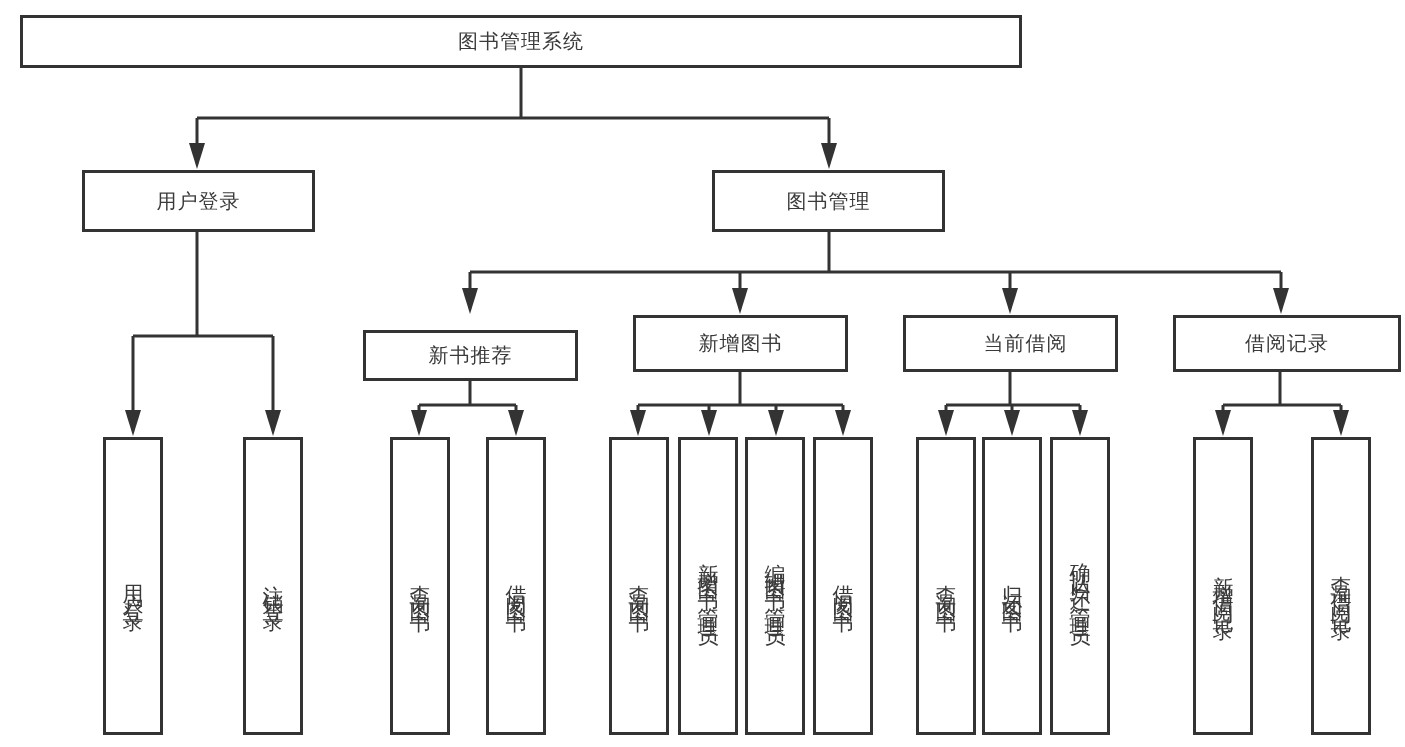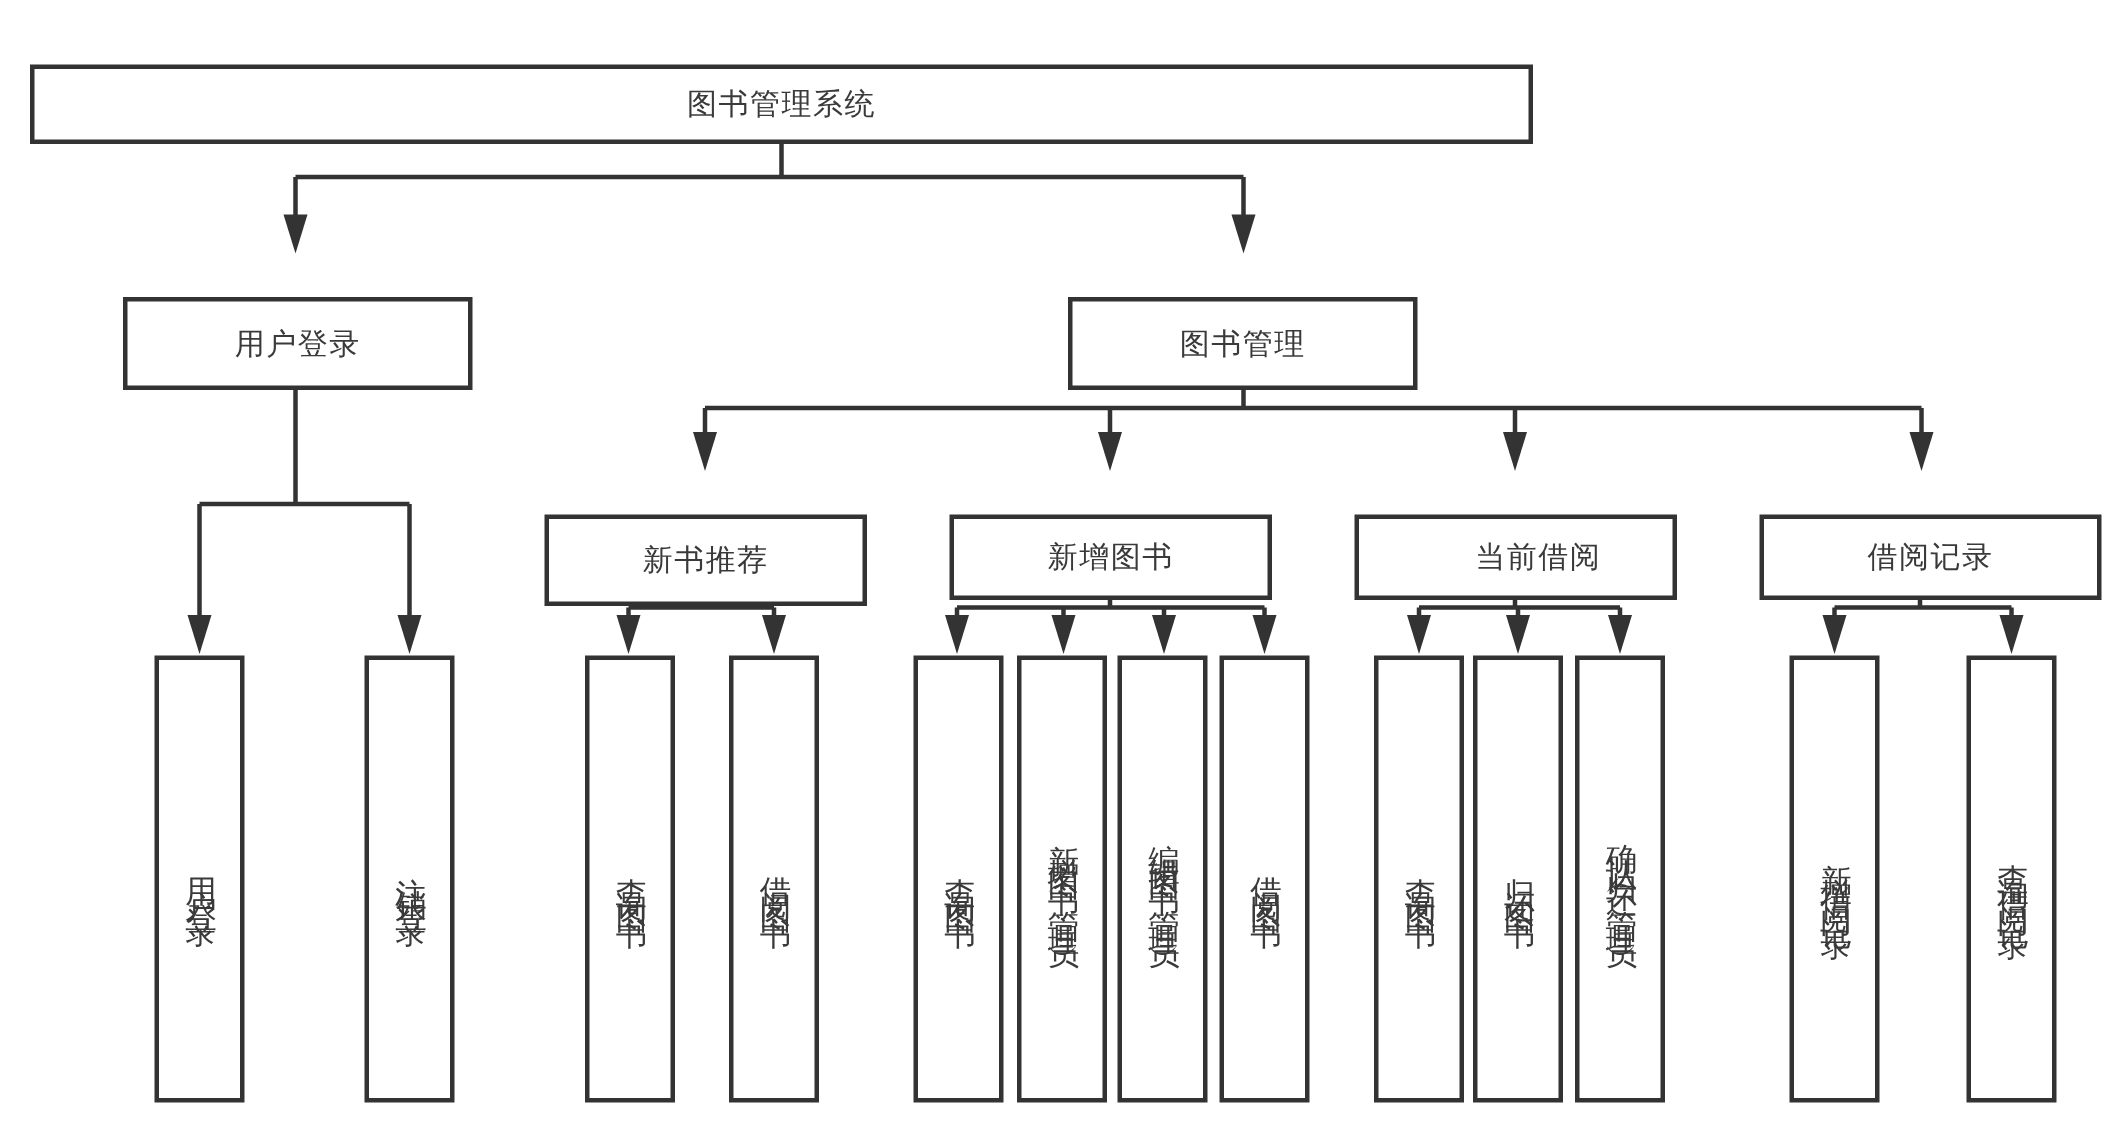--- a/index.html
+++ b/index.html
@@ -22,21 +22,20 @@
     position: absolute;
     box-sizing: border-box;
     border: 3px solid #333333;
     background: #ffffff;
     display: flex;
     align-items: center;
     justify-content: center;
     font-size: 20px;
     letter-spacing: 1px;
     z-index: 2;
-    margin-top: 28px;
   }
   .vbox {
     position: absolute;
     box-sizing: border-box;
     border: 3px solid #333333;
     background: #ffffff;
     top: 437px;
     width: 60px;
     height: 298px;
     writing-mode: vertical-rl;
@@ -45,21 +44,21 @@
     line-height: 54px;
     font-size: 21px;
     letter-spacing: 9px;
     z-index: 2;
     overflow: hidden;
   }
   
   .n-root   { left: 20px;   top: 15px;  width: 1002px; height: 53px; }
   .n-login  { left: 82px;   top: 170px; width: 233px;  height: 62px; }
   .n-mgmt   { left: 712px;  top: 170px; width: 233px;  height: 62px; }
-  .n-rec    { left: 363px;  top: 315px; width: 215px;  height: 61px; }
+  .n-rec    { left: 363px;  top: 330px; width: 215px;  height: 51px; }
   .n-borrow { left: 633px;  top: 315px; width: 215px;  height: 57px; }
   .n-cur    { left: 903px;  top: 315px; width: 215px;  height: 57px; padding-left: 30px; }
   .n-hist   { left: 1173px; top: 315px; width: 228px;  height: 57px; }
   
   .l-login    { left: 103px;  }
   .l-logout   { left: 243px;  }
   .l-recq     { left: 390px;  }
   .l-recb     { left: 486px;  }
   .l-bq       { left: 609px;  }
   .l-badd     { left: 678px;  }

